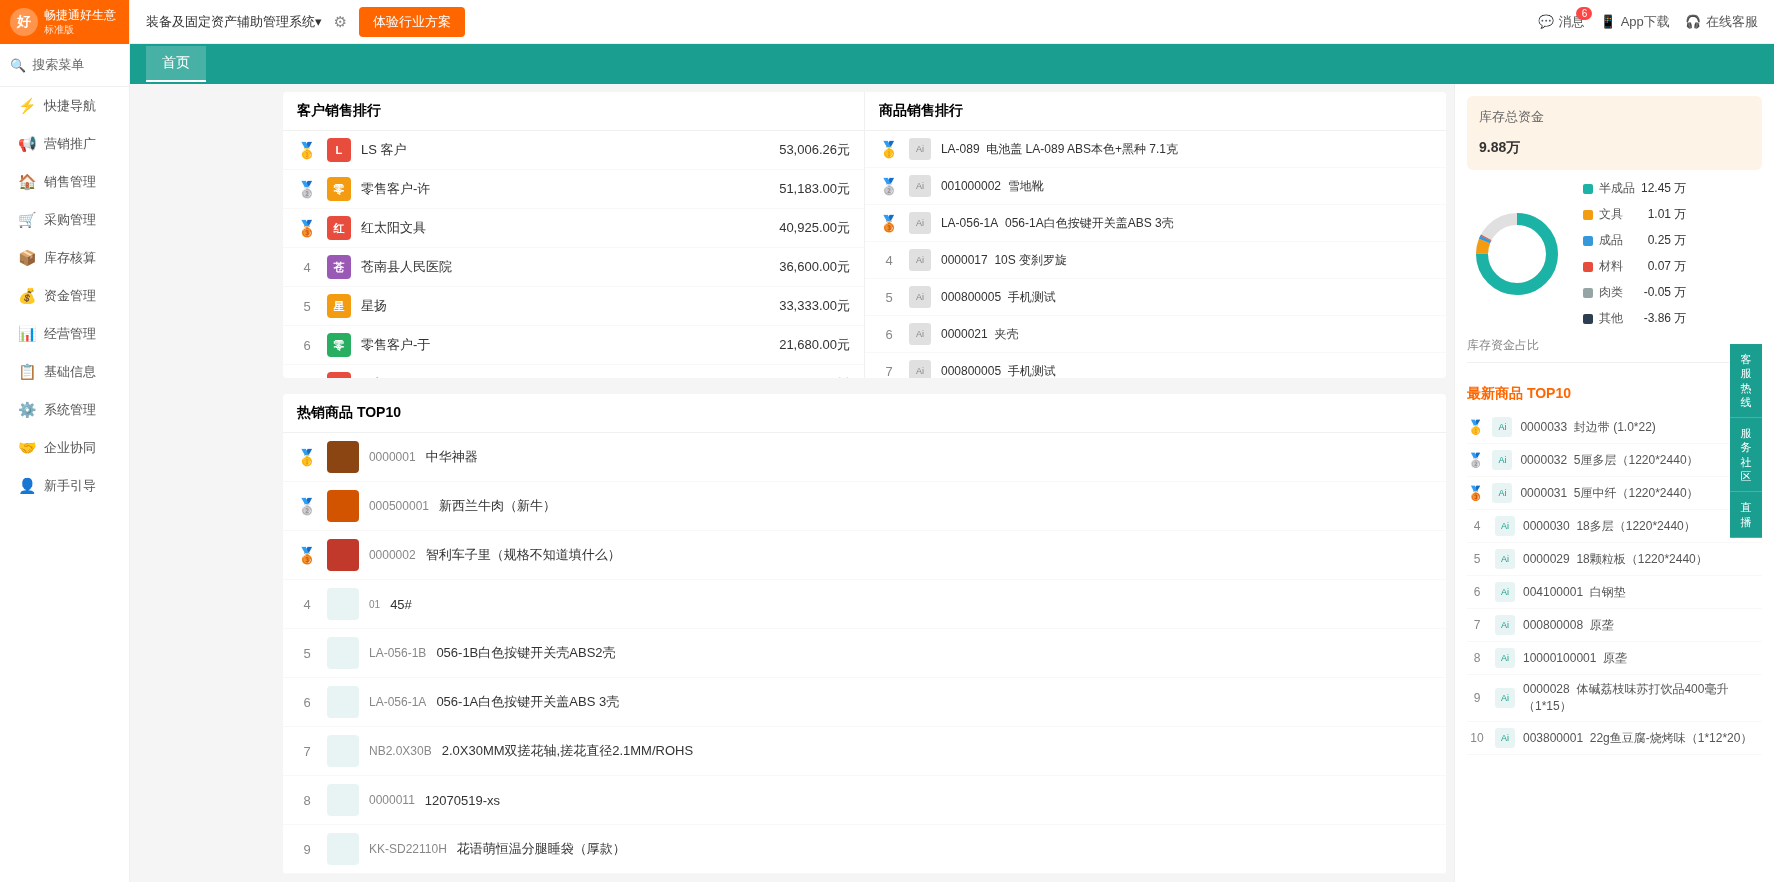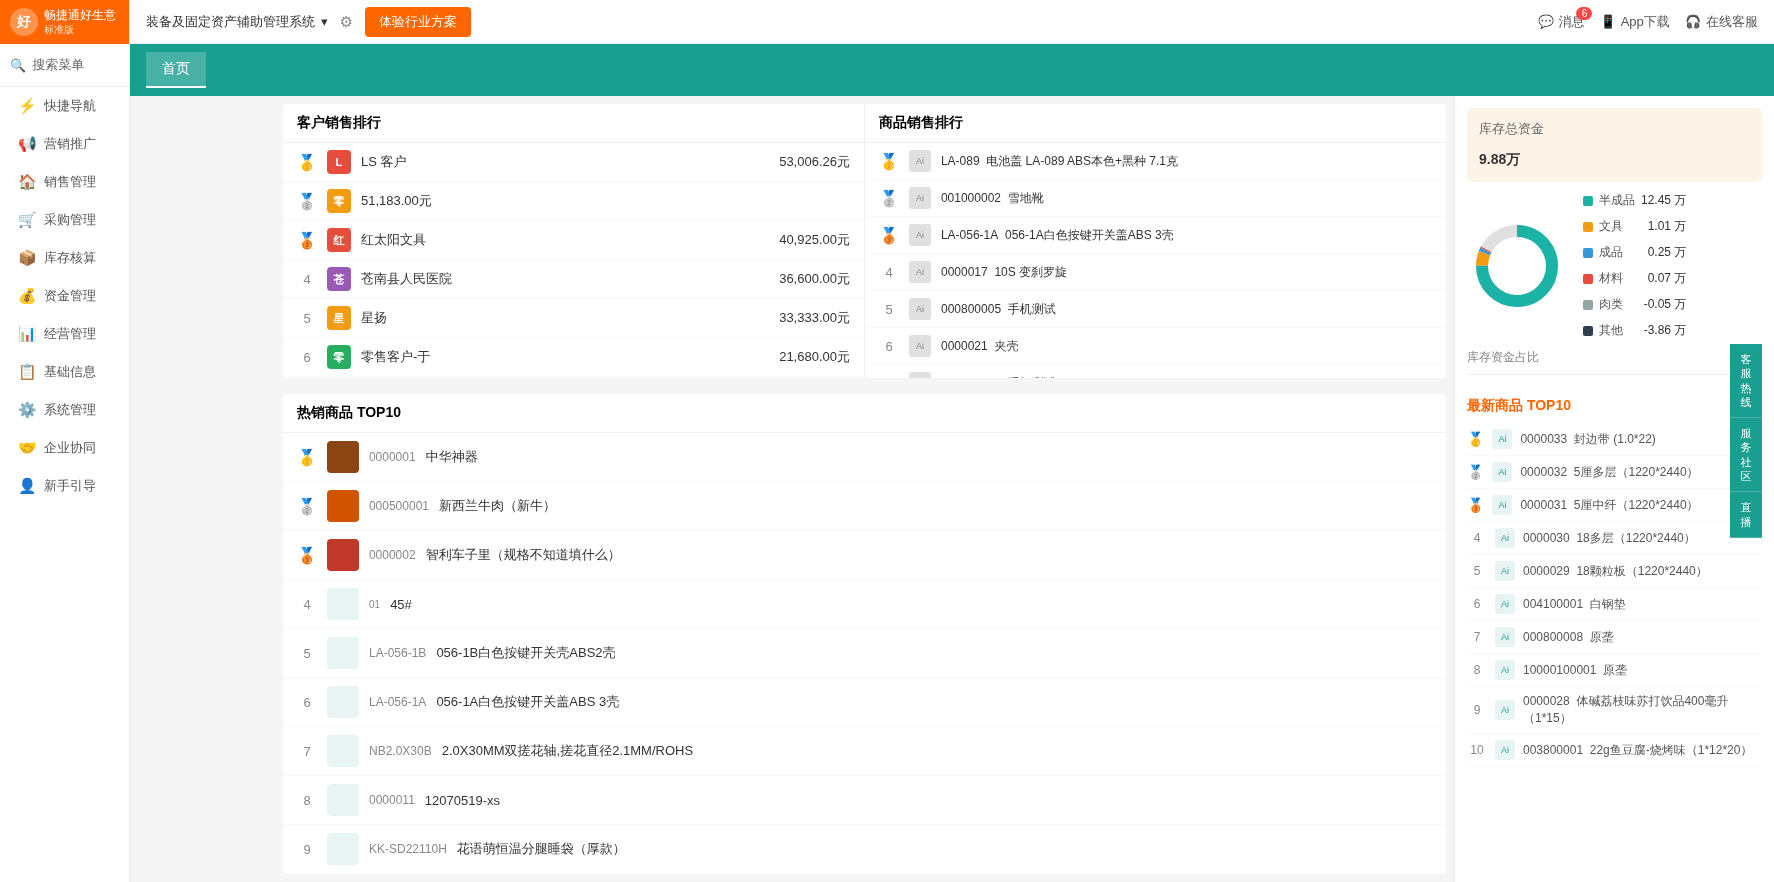--- a/index.html
+++ b/index.html
@@ -57,21 +57,21 @@
     
     .topbar {
       background: #fff;
       border-bottom: 1px solid #eee;
       display: flex; align-items: center;
       padding: 0 16px;
       height: 44px;
       gap: 12px;
     }
     .topbar-system-selector {
-      display: flex; align-items: center; gap: 6px;
+      display: flex; align-items: center; 
       color: #333; font-size: 13px; cursor: pointer;
     }
     .topbar-gear { font-size: 15px; color: #888; cursor: pointer; }
     .topbar-trial-btn {
       background: #ff6600; color: #fff; border: none;
       padding: 6px 14px; border-radius: 4px; cursor: pointer; font-size: 13px;
     }
     .topbar-right { margin-left: auto; display: flex; align-items: center; gap: 16px; }
     .topbar-msg { display: flex; align-items: center; gap: 4px; color: #555; cursor: pointer; position: relative; }
     .topbar-badge {
@@ -80,21 +80,21 @@
       border-radius: 10px; padding: 1px 4px; min-width: 16px; text-align: center;
     }
     .topbar-app { display: flex; align-items: center; gap: 4px; color: #555; cursor: pointer; }
     .topbar-service { display: flex; align-items: center; gap: 4px; color: #555; cursor: pointer; }
 
     
     .nav-tabs {
       background: #1a9e8f;
       display: flex; align-items: center;
       padding: 0 16px;
-      height: 52px;
+      height: 40px;
     }
     .nav-tab {
       color: #fff; padding: 8px 16px; cursor: pointer;
       font-size: 14px; border-bottom: 2px solid transparent;
     }
     .nav-tab.active { background: rgba(255,255,255,0.2); border-bottom-color: #fff; }
 
     
     .content { flex: 1; display: flex; overflow: hidden; gap: 0; }
 
@@ -319,20 +319,21 @@
           <div class="rank-table">
             <div class="rank-row">
               <span class="rank-medal">🥇</span>
               <div class="rank-avatar" style="background:#e74c3c;">L</div>
               <span class="rank-name">LS 客户</span>
               <span class="rank-amount">53,006.26元</span>
             </div>
             <div class="rank-row">
               <span class="rank-medal">🥈</span>
               <div class="rank-avatar" style="background:#f39c12;">零</div>
+              <span class="rank-name">零售客户-许</span>
               <span class="rank-amount">51,183.00元</span>
             </div>
             <div class="rank-row">
               <span class="rank-medal">🥉</span>
               <div class="rank-avatar" style="background:#e74c3c;">红</div>
               <span class="rank-name">红太阳文具</span>
               <span class="rank-amount">40,925.00元</span>
             </div>
             <div class="rank-row">
               <span class="rank-num">4</span>

